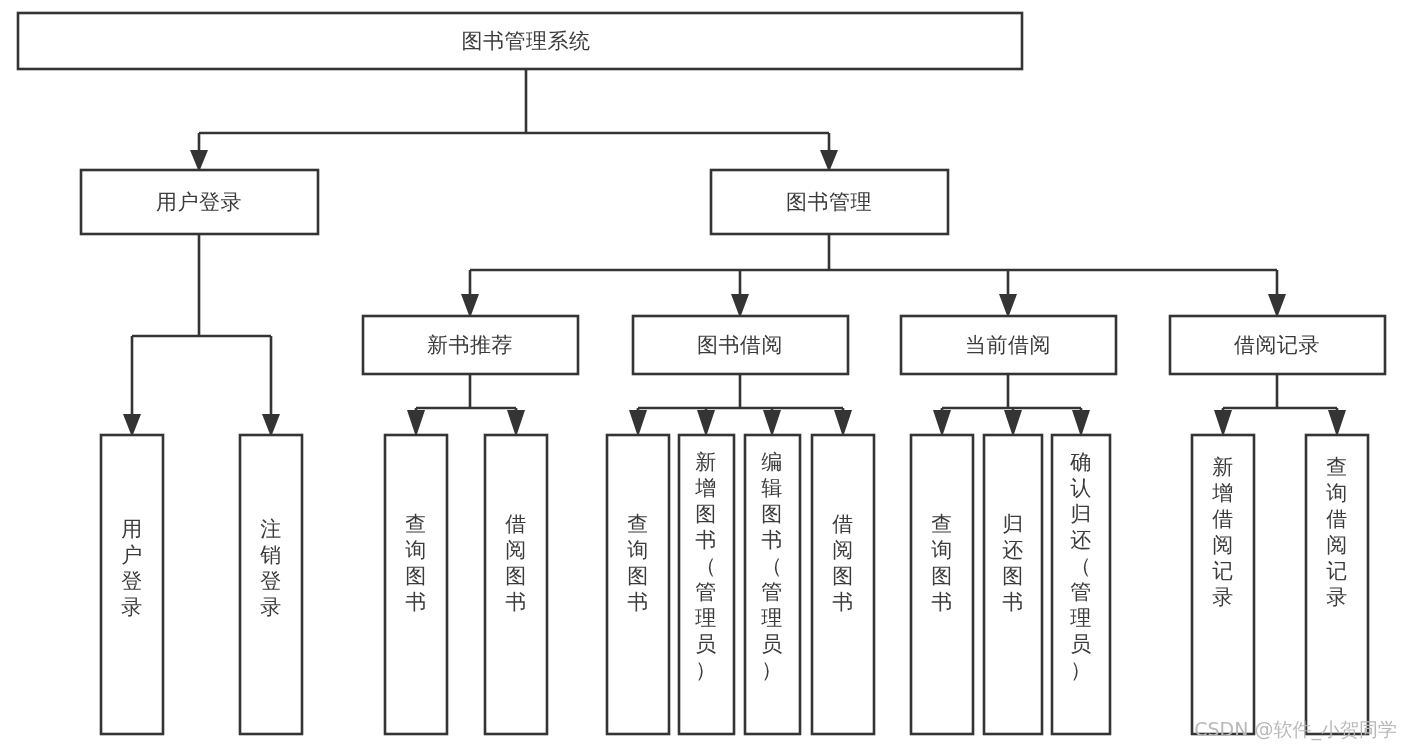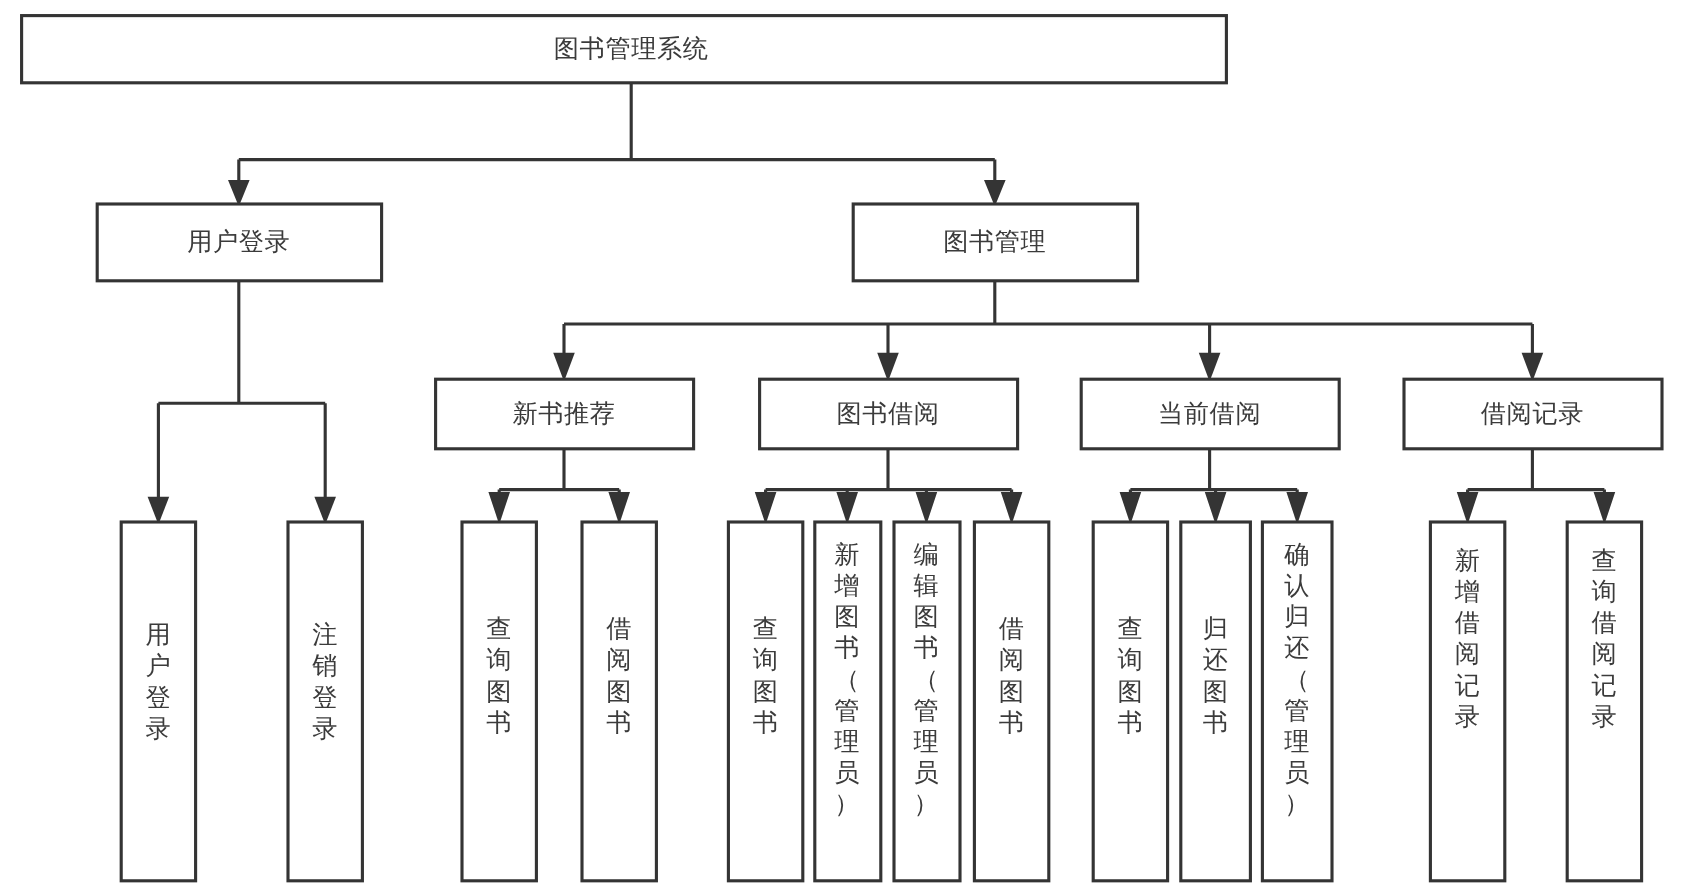--- a/index.html
+++ b/index.html
@@ -224,14 +224,15 @@
       <text class="node-label-v" x="1223" y="468"><tspan x="1223" dy="0">新</tspan><tspan x="1223" dy="26">增</tspan><tspan x="1223" dy="26">借</tspan><tspan x="1223" dy="26">阅</tspan><tspan x="1223" dy="26">记</tspan><tspan x="1223" dy="26">录</tspan></text>
     </g>
 
     <g>
       <rect class="node-box" x="1306" y="435" width="62" height="299"></rect>
       <text class="node-label-v" x="1337" y="468"><tspan x="1337" dy="0">查</tspan><tspan x="1337" dy="26">询</tspan><tspan x="1337" dy="26">借</tspan><tspan x="1337" dy="26">阅</tspan><tspan x="1337" dy="26">记</tspan><tspan x="1337" dy="26">录</tspan></text>
     </g>
 
   </svg>
 
+  <div class="watermark">CSDN @软件_小贺同学</div>
 
 </div>
 
 </body></html>

